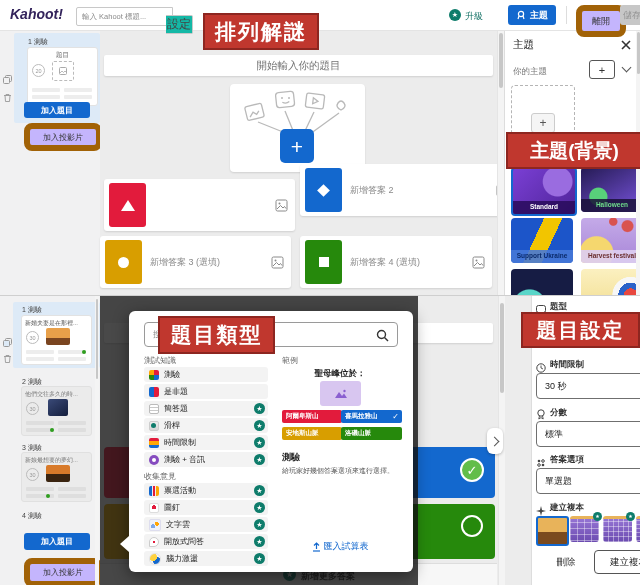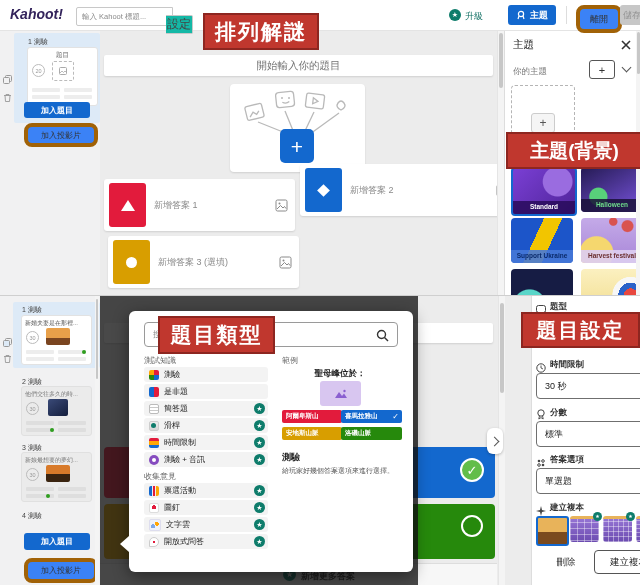--- a/index.html
+++ b/index.html
@@ -2,21 +2,21 @@
 <html><head>
 <meta charset="utf-8">
 <style>
   html,body{margin:0;padding:0}
   body{width:640px;height:585px;position:relative;overflow:hidden;
        font-family:"Liberation Sans","DejaVu Sans",sans-serif;background:#ececec;color:#333}
   .a{position:absolute}
   .card{background:#fff;border-radius:3px;box-shadow:0 1px 2px rgba(0,0,0,.12)}
   .chev{width:6px;height:6px;border-right:1.6px solid #555;border-bottom:1.6px solid #555;transform:rotate(45deg)}
   .btn-blue{background:#1368ce;color:#fff;border-radius:3px;font-weight:bold;display:flex;align-items:center;justify-content:center}
-  .btn-white{background:#3b82f6;color:#333;border:4px solid #a16207;border-radius:8px;display:flex;align-items:center;justify-content:center}
+  .btn-white{background:#c4b5fd;color:#333;border:6px solid #a16207;border-radius:8px;display:flex;align-items:center;justify-content:center}
   .annot{background:#c0372e;border:2px solid #8d2620;color:#fff;font-weight:bold;
          display:flex;align-items:center;justify-content:center;letter-spacing:2px;z-index:40}
   .slide-label{font-size:7px;color:#444}
   .thumb{background:#fff;border:1px solid #e2e2e2;border-radius:3px;position:absolute}
   .tline{position:absolute;height:3.5px;background:#ededed;border-radius:1px;width:28px}
   .numcirc{position:absolute;width:11px;height:11px;border:1px solid #bbb;border-radius:50%;
            font-size:5.5px;color:#999;display:flex;align-items:center;justify-content:center}
   .gdot{position:absolute;width:4px;height:4px;border-radius:50%;background:#2f9e1f}
   .ans-card{position:absolute;background:#fff;border-radius:3px;box-shadow:0 1px 2px rgba(0,0,0,.12)}
   .ans-chip{position:absolute;left:5px;top:4px;bottom:4px;width:37px;border-radius:3px;
@@ -141,21 +141,20 @@
       </g>
     </svg>
     <div class="a" style="left:50px;top:45px;width:34px;height:34px;background:#1368ce;border-radius:5px;color:#fff;
                 font-size:21px;display:flex;align-items:center;justify-content:center;line-height:1">+</div>
   </div>
 
   <div class="ans-card" style="left:4px;top:149px;width:191px;height:52px">
     <div class="ans-chip" style="background:#e21b3c">
       <div style="width:0;height:0;border-left:7px solid transparent;border-right:7px solid transparent;border-bottom:11px solid #fff"></div>
     </div>
-    <div class="ans-label">新增答案 1</div>
     <span class="img-ic">
       <svg width="13" height="13" viewBox="0 0 13 13">
           <rect x="1" y="1" width="11" height="11" rx="1.5" fill="none" stroke="#8a8a8a"></rect>
           <circle cx="4.5" cy="4.5" r="1" fill="#8a8a8a"></circle>
           <path d="M2 10 L5.5 6.5 L8 9 L9.5 7.5 L11 9.5" fill="none" stroke="#8a8a8a"></path>
         </svg>
     </span>
   </div>
   <div class="ans-card" style="left:200px;top:134px;width:216px;height:52px">
     <div class="ans-chip" style="background:#1368ce">
@@ -163,25 +162,38 @@
     </div>
     <div class="ans-label">新增答案 2</div>
     <span class="img-ic">
       <svg width="13" height="13" viewBox="0 0 13 13">
           <rect x="1" y="1" width="11" height="11" rx="1.5" fill="none" stroke="#8a8a8a"></rect>
           <circle cx="4.5" cy="4.5" r="1" fill="#8a8a8a"></circle>
           <path d="M2 10 L5.5 6.5 L8 9 L9.5 7.5 L11 9.5" fill="none" stroke="#8a8a8a"></path>
         </svg>
     </span>
   </div>
-  <div class="ans-card" style="left:8px;top:206px;width:191px;height:52px">
+  <div class="ans-card" style="left:0;top:206px;width:191px;height:52px">
     <div class="ans-chip" style="background:#d89e00">
       <div style="width:11px;height:11px;background:#fff;border-radius:50%"></div>
     </div>
     <div class="ans-label">新增答案 3 (選填)</div>
+    <span class="img-ic">
+      <svg width="13" height="13" viewBox="0 0 13 13">
+          <rect x="1" y="1" width="11" height="11" rx="1.5" fill="none" stroke="#8a8a8a"></rect>
+          <circle cx="4.5" cy="4.5" r="1" fill="#8a8a8a"></circle>
+          <path d="M2 10 L5.5 6.5 L8 9 L9.5 7.5 L11 9.5" fill="none" stroke="#8a8a8a"></path>
+        </svg>
+    </span>
+  </div>
+  <div class="ans-card" style="left:200px;top:206px;width:192px;height:52px">
+    <div class="ans-chip" style="background:#26890c">
+      <div style="width:10px;height:10px;background:#fff"></div>
+    </div>
+    <div class="ans-label">新增答案 4 (選填)</div>
     <span class="img-ic">
       <svg width="13" height="13" viewBox="0 0 13 13">
           <rect x="1" y="1" width="11" height="11" rx="1.5" fill="none" stroke="#8a8a8a"></rect>
           <circle cx="4.5" cy="4.5" r="1" fill="#8a8a8a"></circle>
           <path d="M2 10 L5.5 6.5 L8 9 L9.5 7.5 L11 9.5" fill="none" stroke="#8a8a8a"></path>
         </svg>
     </span>
   </div>
 </main>
 
@@ -388,20 +400,25 @@
   <div class="mitem" style="top:206px">
     <span class="ic ic-cloud"></span>
     <span>文字雲</span>
     <span class="star-badge">★</span>
   </div>
   <div class="mitem" style="top:223px">
     <span class="ic ic-open"></span>
     <span>開放式問答</span>
     <span class="star-badge">★</span>
   </div>
+  <div class="mitem" style="top:240px">
+    <span class="ic ic-brain"></span>
+    <span>腦力激盪</span>
+    <span class="star-badge">★</span>
+  </div>
 
   <div class="a" style="left:153px;top:44px;font-size:8px;color:#666">範例</div>
   <div class="a" style="left:153px;top:57px;width:116px;text-align:center;font-size:8.5px;font-weight:bold;color:#222">聖母峰位於：</div>
   <div class="a" style="left:191px;top:70px;width:41px;height:25px;background:#d8c6f0;border-radius:3px;
               display:flex;align-items:center;justify-content:center">
     <svg width="14" height="10" viewBox="0 0 14 10">
         <path d="M1 9 L5 3 L8 7 L10 4.5 L13 9 Z" fill="#8a5fd0"></path>
         <circle cx="10.5" cy="2" r="1.2" fill="#8a5fd0"></circle>
       </svg>
   </div>
@@ -413,20 +430,28 @@
     <span class="a" style="right:3px;top:2px;font-size:8px">✓</span>
     </div>
   <div class="mini-ans" style="left:153px;top:116px;width:56px;background:#d89e00">
     <span>安地斯山脈</span>
     </div>
   <div class="mini-ans" style="left:212px;top:116px;width:57px;background:#26890c">
     <span>洛磯山脈</span>
     </div>
   <div class="a" style="left:153px;top:140px;font-size:9px;font-weight:bold;color:#222">測驗</div>
   <div class="a" style="left:153px;top:155px;width:118px;font-size:7px;color:#555;line-height:1.35">給玩家好幾個答案選項來進行選擇。</div>
+  <div class="a" style="left:153px;top:229px;width:116px;display:flex;align-items:center;justify-content:center;gap:3px;
+              color:#1368ce;font-size:9px">
+    <svg width="9" height="10" viewBox="0 0 9 10">
+        <path d="M4.5 7 V1 M2 3.5 L4.5 1 L7 3.5" fill="none" stroke="#1368ce" stroke-width="1.2"></path>
+        <path d="M1 9 H8" stroke="#1368ce" stroke-width="1.2"></path>
+      </svg>
+    <span>匯入試算表</span>
+  </div>
 </div>
 
 <aside class="a" style="left:531px;top:295px;width:135px;height:290px;background:#fff;border-left:1px solid #ddd;overflow:hidden">
   <span class="a" style="left:4px;top:6px">
     <svg width="10" height="10" viewBox="0 0 10 10">
         <rect x="0.5" y="0.5" width="9" height="7" rx="2" fill="none" stroke="#444"></rect>
         <path d="M3 7.5 L2.5 9.5 L5 7.5" fill="none" stroke="#444" stroke-width=".9"></path>
       </svg>
   </span>
   <div class="set-label" style="left:18px;top:6px">題型</div>

